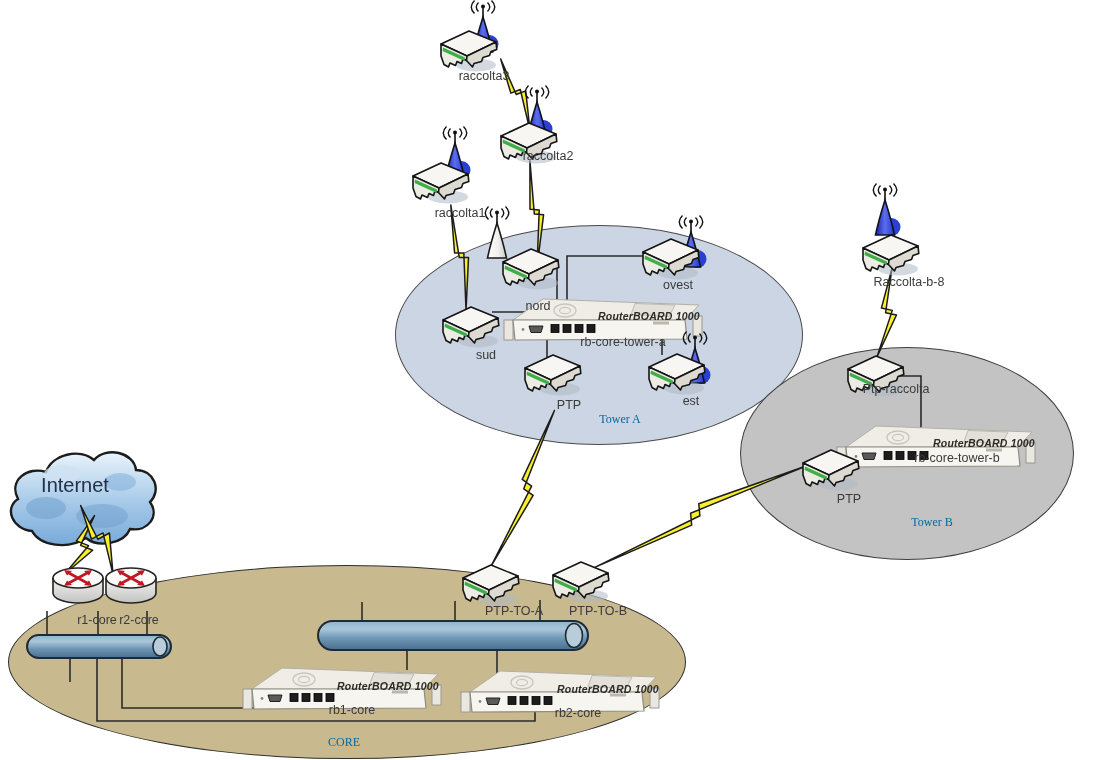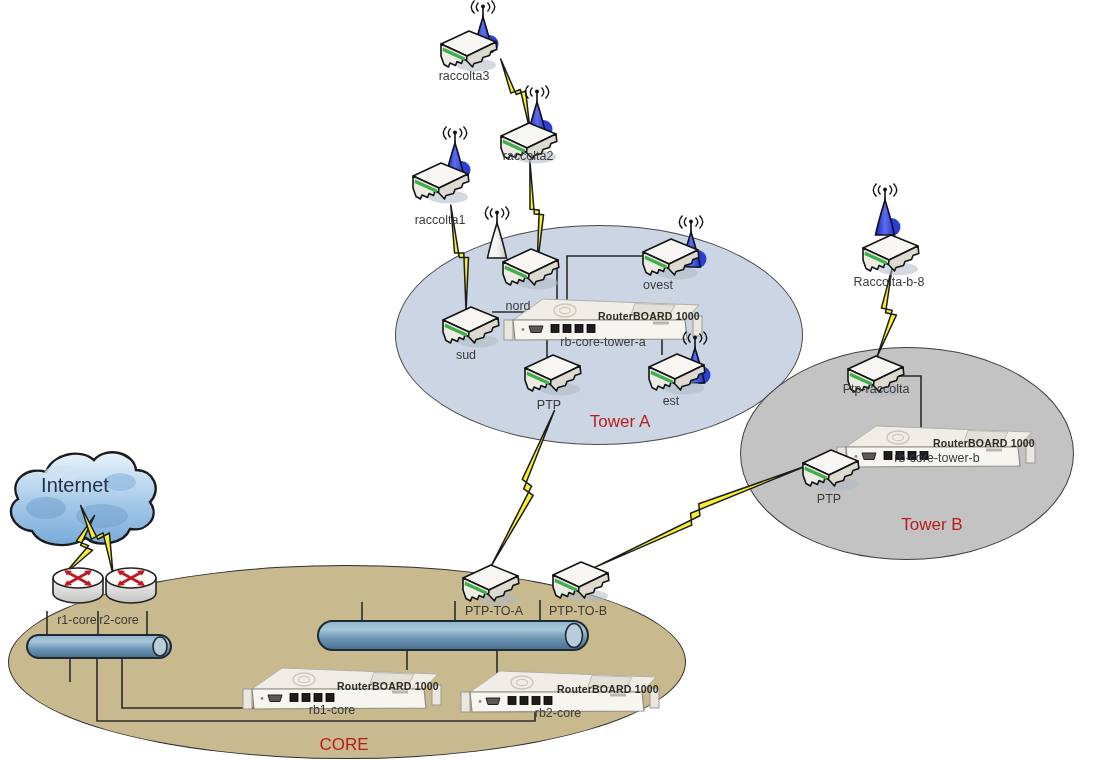--- a/index.html
+++ b/index.html
@@ -6,23 +6,23 @@
   .stage{position:relative;width:1107px;height:760px;background:#ffffff;overflow:hidden;
          font-family:"Liberation Sans",sans-serif;}
   .abs{position:absolute;}
   .zone{position:absolute;border-radius:50%;}
   .zone-a{left:395px;top:225px;width:406px;height:218px;background:#ccd5e3;border:1.5px solid #4a4a4a;}
   .zone-b{left:740px;top:347px;width:332px;height:211px;background:#c3c3c3;border:1.5px solid #3f3f3f;}
   .zone-core{left:8px;top:565px;width:676px;height:192px;background:#c9b98f;border:1.5px solid #2e2e2e;}
   .dev{position:absolute;width:0;height:0;}
   .dev svg{position:absolute;overflow:visible;}
   .label{position:absolute;transform:translateX(-50%);font-size:12.5px;color:#3a3a3a;
-         white-space:nowrap;line-height:1.1;}
-  .zone-label{position:absolute;transform:translateX(-50%);font-size:17px;color:#b91c1c;white-space:nowrap;}
-  .brand{position:absolute;font-size:10.5px;font-weight:bold;color:#2b2a25;
+         white-space:nowrap;line-height:1.1;margin-left:20px;}
+  .zone-label{position:absolute;transform:translateX(-50%);font-size:12px;color:#0369a1;white-space:nowrap;font-family:Liberation Serif, serif;}
+  .brand{position:absolute;font-size:10.5px;font-weight:bold;font-style:italic;color:#2b2a25;
          white-space:nowrap;letter-spacing:.2px;}
   .internet-label{position:absolute;transform:translateX(-50%);font-size:20px;color:#22304a;white-space:nowrap;}
   .overlay{position:absolute;left:0;top:0;pointer-events:none;}
 </style>
 </head>
 <body>
 
 <div class="stage">
 
   <svg width="0" height="0" style="position:absolute">
@@ -234,21 +234,21 @@
     <div class="label" style="left:32px;top:32px">raccolta2</div>
   </div>
 
   <div class="dev" style="left:408px;top:158px">
     <svg style="left:34px;top:-32px" width="28" height="58" viewBox="0 0 28 58">
         <use href="#ant-blue"></use>
       </svg>
     <svg style="left:0;top:0" width="64" height="46" viewBox="0 0 64 46">
         <use href="#ap-box"></use>
       </svg>
-    <div class="label" style="left:32px;top:56px">raccolta1</div>
+    <div class="label" style="left:32px;top:49px">raccolta1</div>
   </div>
 
   <div class="dev" style="left:498px;top:244px">
     <svg style="left:-14px;top:-38px" width="28" height="58" viewBox="0 0 28 58">
         <use href="#ant-white"></use>
       </svg>
     <svg style="left:0;top:0" width="64" height="46" viewBox="0 0 64 46">
         <use href="#ap-box"></use>
       </svg>
     <div class="label" style="left:20px;top:56px">nord</div>

